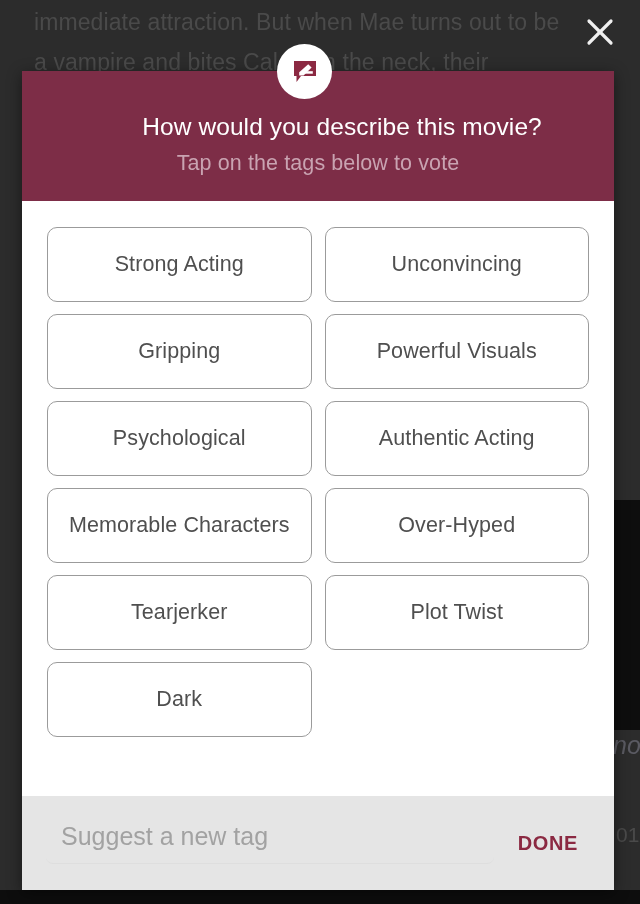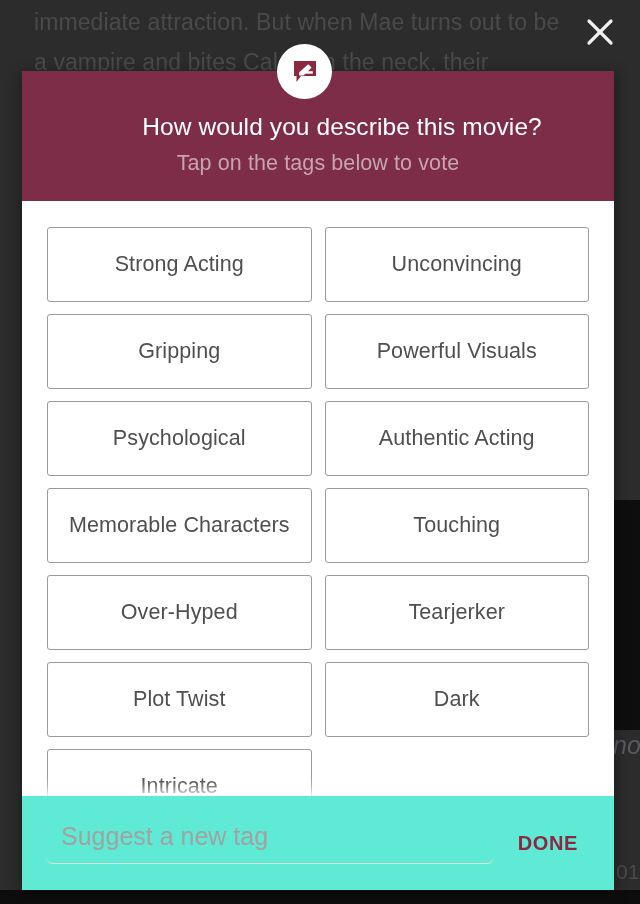--- a/index.html
+++ b/index.html
@@ -43,21 +43,20 @@
     line-height: 30px;
     font-style: italic;
   }
   #backdrop-right-num {
     position: absolute;
     left: 616px;
     top: 822px;
     color: #4a4a4a;
     font-size: 21px;
     line-height: 26px;
-    margin-top: 37px;
   }
   #backdrop-dark-block {
     position: absolute;
     left: 612px;
     top: 500px;
     width: 28px;
     height: 230px;
     background: #0e0e0e;
   }
   #backdrop-dark-block2 {
@@ -149,42 +148,42 @@
   #tag-grid {
     display: grid;
     grid-template-columns: 1fr 1fr;
     column-gap: 13px;
     row-gap: 12px;
     padding: 26px 25px 0 25px;
   }
   .tag-btn {
     height: 75px;
     border: 1px solid #9b9b9b;
-    border-radius: 3px;
+    border-radius: 10px;
     background: #ffffff;
     display: flex;
     align-items: center;
     justify-content: center;
     color: #4f4f4f;
     font-size: 21.5px;
     letter-spacing: 0.1px;
     cursor: pointer;
     text-align: center;
     padding: 0 6px;
     font-family: "Liberation Sans", sans-serif;
   }
 
   
   #bottom-bar {
     position: absolute;
     left: 0;
     bottom: 0;
     width: 592px;
     height: 94px;
-    background: #5eead4;
+    background: #e5e5e5;
     box-shadow: 0 -6px 12px rgba(255,255,255,0.95);
     display: flex;
     align-items: center;
     padding: 0 18px 0 24px;
     z-index: 25;
   }
   #suggest-wrap {
     flex: 1;
     position: relative;
     height: 62px;
@@ -246,26 +245,24 @@
 
   <div id="tag-scroll">
     <div id="tag-grid">
         <div class="tag-btn">Strong Acting</div>
         <div class="tag-btn">Unconvincing</div>
         <div class="tag-btn">Gripping</div>
         <div class="tag-btn">Powerful Visuals</div>
         <div class="tag-btn">Psychological</div>
         <div class="tag-btn">Authentic Acting</div>
         <div class="tag-btn">Memorable Characters</div>
-        <div class="tag-btn">Touching</div>
         <div class="tag-btn">Over-Hyped</div>
         <div class="tag-btn">Tearjerker</div>
         <div class="tag-btn">Plot Twist</div>
         <div class="tag-btn">Dark</div>
-        <div class="tag-btn">Intricate</div>
       </div>
   </div>
 
   <div id="bottom-bar">
     <div id="suggest-wrap">
       <input id="suggest-input" type="text" placeholder="Suggest a new tag" style="">
     </div>
     <button id="done-btn">DONE</button>
   </div>
 

